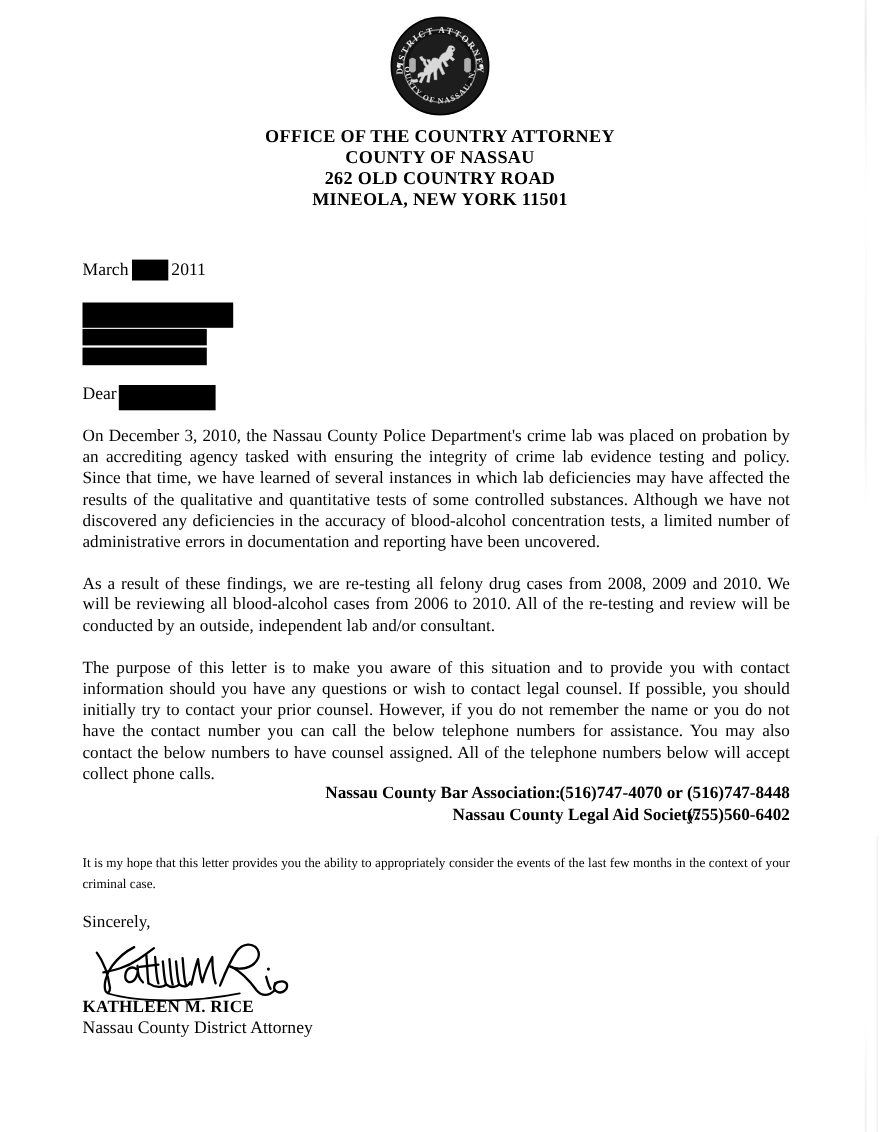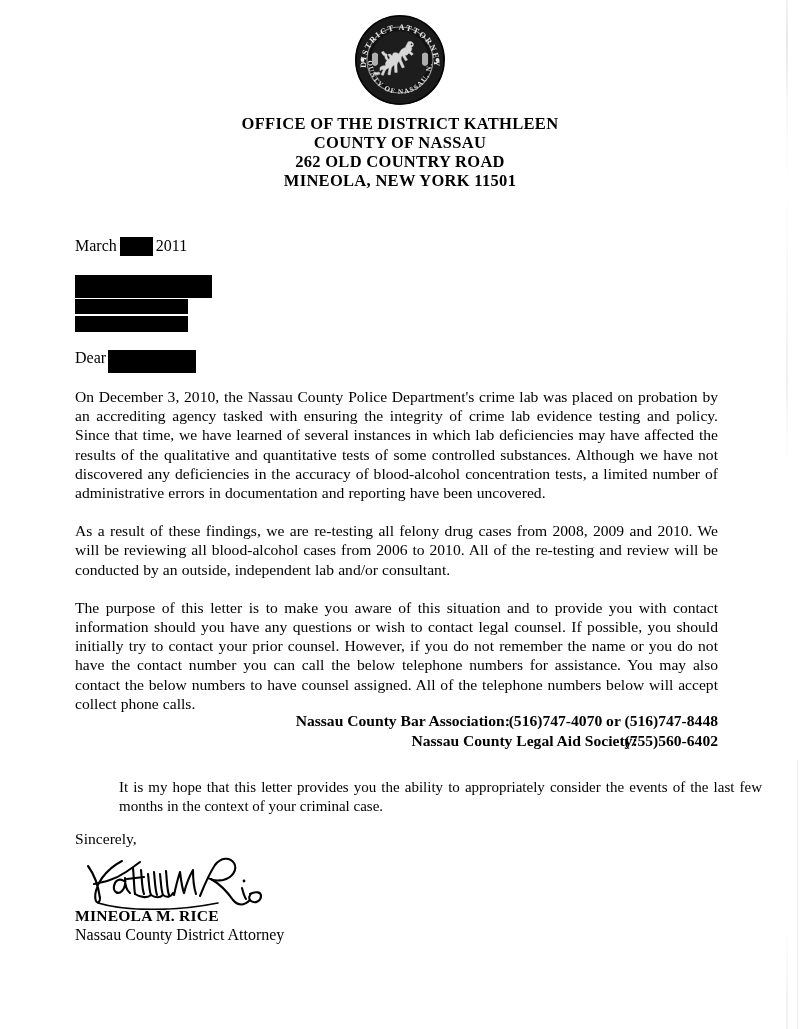--- a/index.html
+++ b/index.html
@@ -161,24 +161,23 @@
     width: 213px;
   }
   .contact-value { display: inline-block; }
 
   
   .closing-para {
     position: absolute;
     left: 75px;
     top: 763px;
     width: 643px;
-    font-size: 15px;
+    font-size: 12px;
     line-height: 19.2px;
     text-align: justify;
-    margin-left: 44px;
   }
 
   
   .sig-block {
     position: absolute;
     left: 75px;
     top: 829px;
     width: 330px;
   }
   .sincerely {
@@ -257,21 +256,21 @@
       </g>
 
       <g fill="#c8c8c8">
         <path d="M20 42 q3,-3 6,0 l0,10 q-3,4 -6,0 z" opacity="0.85"></path>
         <path d="M70 42 q3,-3 6,0 l0,10 q-3,4 -6,0 z" opacity="0.85"></path>
       </g>
     </svg>
   </div>
 
   <div class="letterhead">
-    <div>OFFICE OF THE DISTRICT KATHLEEN</div>
+    <div>OFFICE OF THE COUNTRY ATTORNEY</div>
     <div>COUNTY OF NASSAU</div>
     <div>262 OLD COUNTRY ROAD</div>
     <div>MINEOLA, NEW YORK 11501</div>
   </div>
 
   <div class="date-line">
     <span>March</span><span class="redact date-redact"></span><span>2011</span>
   </div>
 
   <div class="addr-block">
@@ -331,17 +330,17 @@
 
         <path d="M164 40 C 165 44, 166 48, 168 51"></path>
         <circle cx="166" cy="33" r="1.4" fill="#000" stroke="none"></circle>
 
         <path d="M172 46 C 178 43, 183 44, 183 48 C 183 53, 177 56, 173 53 C 170 51, 171 47, 174 45"></path>
 
         <path d="M20 55 C 50 64, 100 63, 140 55" stroke-width="1.6"></path>
       </g>
     </svg>
 
-    <div class="sig-name">MINEOLA M. RICE</div>
+    <div class="sig-name">KATHLEEN M. RICE</div>
     <div class="sig-title">Nassau County District Attorney</div>
   </div>
 
 </div>
 
 </body></html>

